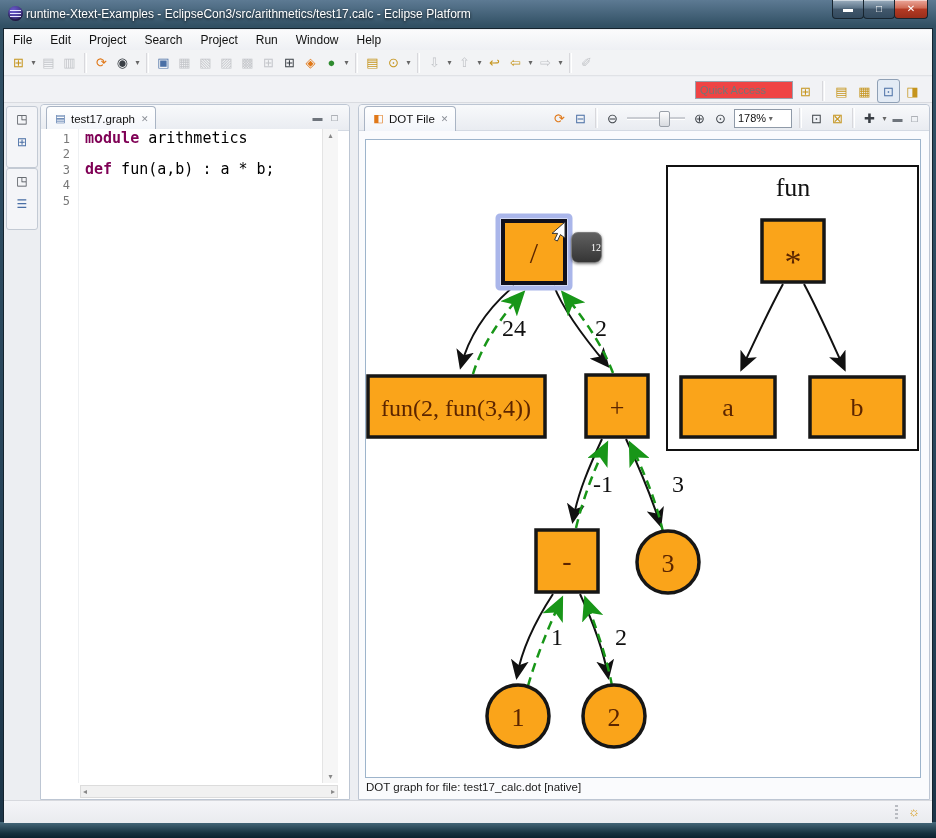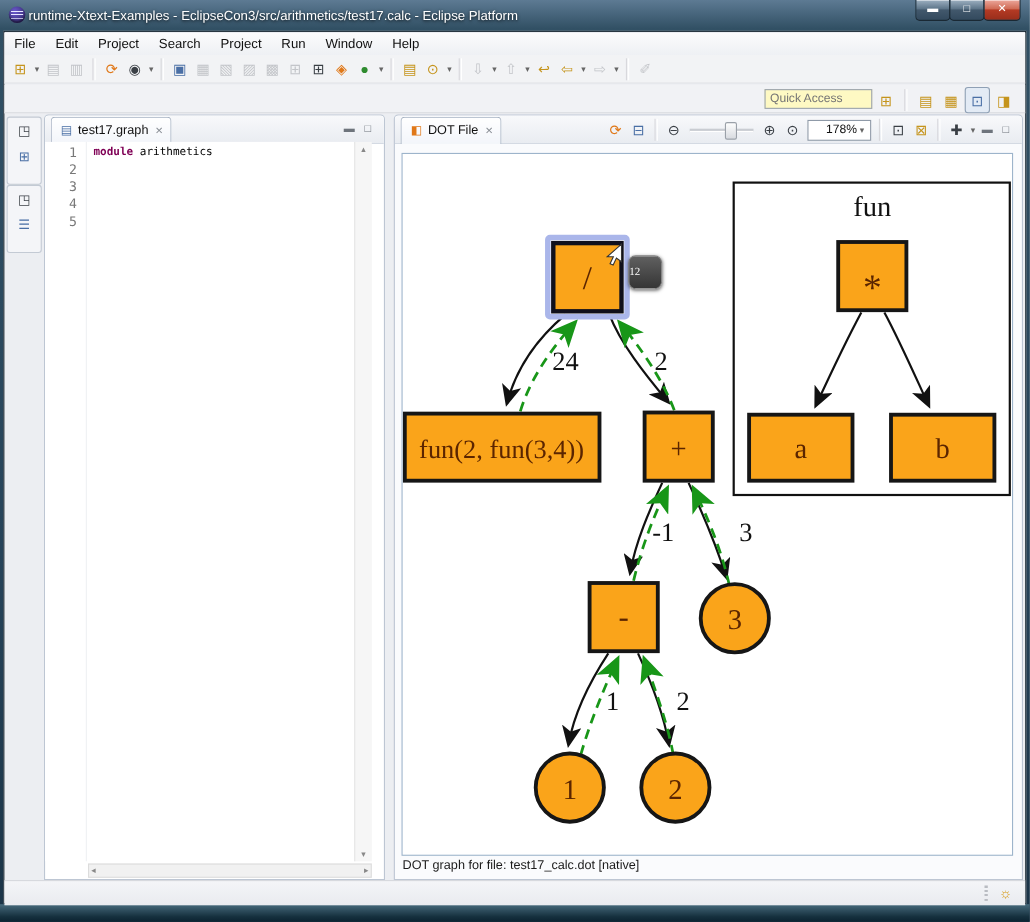--- a/index.html
+++ b/index.html
@@ -28,64 +28,64 @@
   .menu-item{padding:2px 9px;cursor:default;}
   .toolbar{left:4px;top:50px;width:928px;height:26px;background:#f2f3f5;border-bottom:1px solid #e0e2e6;
     display:flex;align-items:center;padding-left:4px;box-sizing:border-box;}
   .row2{left:4px;top:77px;width:928px;height:25px;background:#f1f2f5;border-bottom:1px solid #d9dbe0;}
   .tbi{width:21px;height:22px;display:inline-flex;align-items:center;justify-content:center;
     font-size:13px;color:#7d8288;}
   .caret{width:9px;font-size:8px;color:#666;display:inline-flex;justify-content:center;}
   .gold{color:#c5941c}.blue{color:#4a6fa5}.green{color:#2f8b2f}.orange{color:#e07818}
   .dis{color:#c3c5c9}.dark{color:#3a3f45}
   .tsep{width:1px;height:20px;border-left:1px solid #d8d8dc;border-right:1px solid #ffffff;margin:0 4px;}
-  .qa-input{left:695px;top:81px;width:88px;height:16px;border:1px solid #9aa2ad;background:#fef9c3;
+  .qa-input{left:695px;top:81px;width:88px;height:16px;border:1px solid #9aa2ad;background:#ef4444;
     font-size:11px;padding:0 4px;font-family:"Liberation Sans",sans-serif;color:#333;}
   .persp{left:795px;top:79px;display:flex;align-items:center;gap:2px;}
   
   .panel{background:#fff;border:1px solid #bdc6d3;border-radius:4px 4px 0 0;box-sizing:border-box;}
   .panel-hdr{height:25px;background:linear-gradient(#f8f9fb,#e9ecf1);border-bottom:1px solid #d4dae3;
     border-radius:4px 4px 0 0;display:flex;align-items:center;}
   .tab{height:24px;margin-top:1px;display:inline-flex;align-items:center;gap:4px;padding:0 7px;
     background:linear-gradient(#ffffff,#f2f5fa);border:1px solid #a9b4c4;border-bottom:none;
     border-radius:4px 4px 0 0;font-size:11.5px;color:#111;}
   .tab-close{font-size:9px;color:#8a8f96;margin-left:2px;}
   .hdr-btn{font-size:10px;color:#6e747c;width:17px;text-align:center;}
   
   .ruler{left:41px;top:129px;width:37px;height:654px;background:#ffffff;border-right:1px solid #eef0f2;
     font-family:"DejaVu Sans Mono","Liberation Mono",monospace;font-size:12px;color:#787878;}
   .lnum{position:absolute;right:8px;}
   .code{left:79px;top:129px;width:243px;height:654px;background:#fff;
-    font-family:"DejaVu Sans Mono","Liberation Mono",monospace;font-size:10px;color:#000;}
+    font-family:"DejaVu Sans Mono","Liberation Mono",monospace;font-size:15px;color:#000;}
   .code-line{position:absolute;left:0;width:100%;height:15.5px;line-height:15.5px;white-space:pre;padding-left:6px;box-sizing:border-box;}
   .kw{color:#7f0055;font-weight:bold;}
   .cur-line{background:#dfe9f7;}
   .vscroll{left:322px;top:129px;width:15px;height:654px;background:#f6f6f6;border-left:1px solid #e4e4e4;}
   .hscroll{left:80px;top:785px;width:258px;height:13px;background:#f1f1f1;border:1px solid #dcdcdc;
     display:flex;align-items:center;justify-content:space-between;box-sizing:border-box;}
   .scr-arrow{font-size:8px;color:#888;padding:0 2px;}
   
   .dot-toolbar{position:absolute;right:6px;top:1px;height:24px;display:flex;align-items:center;}
   .slider{width:58px;height:16px;position:relative;margin:0 4px;}
   .slider .track{position:absolute;left:0;right:0;top:7px;height:2px;background:#c9ccd2;border-bottom:1px solid #fff;}
   .slider .thumb{position:absolute;left:32px;top:1px;width:9px;height:14px;background:linear-gradient(#fdfdfd,#d8dbe0);
     border:1px solid #9aa0a8;border-radius:2px;}
   .combo{width:50px;height:17px;border:1px solid #8f9aa8;background:#fff;font-size:11px;color:#111;
-    display:inline-flex;align-items:center;justify-content:flex-end;padding:0 3px;margin:0 3px;}
+    display:inline-flex;align-items:center;justify-content:flex-start;padding:0 3px;margin:0 3px;}
   .canvas{left:365px;top:139px;width:554px;height:637px;background:#fff;border:1px solid #9db4cb;box-sizing:content-box;}
   .dot-status{left:366px;top:781px;font-size:11.5px;color:#1b1b1b;}
   
   svg text{font-family:"Liberation Serif","DejaVu Serif",serif;}
   .node-label{fill:#5b2500;}
   .edge-label{fill:#111;}
   
   .tooltip{left:571px;top:232px;width:29px;height:29px;border-radius:7px;
     background:linear-gradient(#606060,#353535);border:1px solid #7b7b7b;
     box-shadow:0 1px 3px rgba(0,0,0,.5);color:#fff;font-size:10px;
-    display:flex;align-items:center;justify-content:flex-start;font-family:Liberation Serif, serif;}
+    display:flex;align-items:center;justify-content:flex-end;font-family:Liberation Serif, serif;}
   
   .stack{left:6px;width:30px;background:#f4f5f8;border:1px solid #c3cad4;border-radius:3px;
     display:flex;flex-direction:column;align-items:center;padding:3px 0;gap:5px;}
   .stack .tbi{width:20px;height:18px;font-size:12px;}
   .statusbar{left:4px;top:800px;width:928px;height:22px;background:linear-gradient(#f4f5f8,#e9ebef);
     border-top:1px solid #d7d9de;}
   .bulb{position:absolute;right:12px;top:3px;font-size:13px;color:#d89c1a;}
   .grip{position:absolute;right:34px;top:4px;width:3px;height:14px;
     background:repeating-linear-gradient(180deg,#b9bcc2 0 2px,transparent 2px 4px);}
 </style>
@@ -185,20 +185,21 @@
 </div>
 <div class="abs ruler">
   <span class="lnum" style="top:3px;">1</span>
   <span class="lnum" style="top:18px;">2</span>
   <span class="lnum" style="top:34px;">3</span>
   <span class="lnum" style="top:49px;">4</span>
   <span class="lnum" style="top:65px;">5</span>
 </div>
 <div class="abs code">
   <div class="code-line" style="top:2px;"><span class="kw">module</span><span> arithmetics</span></div>
+  <div class="code-line" style="top:33px;"><span class="kw">def</span><span> fun(a,b) : a * b;</span></div>
 </div>
 <div class="abs vscroll">
   <div style="text-align:center;font-size:8px;color:#888;padding-top:2px;">▴</div>
   <div style="position:absolute;bottom:2px;width:100%;text-align:center;font-size:8px;color:#888;">▾</div>
 </div>
 <div class="abs hscroll">
   <span class="scr-arrow">◂</span>
   <span class="scr-arrow">▸</span>
 </div>
 

